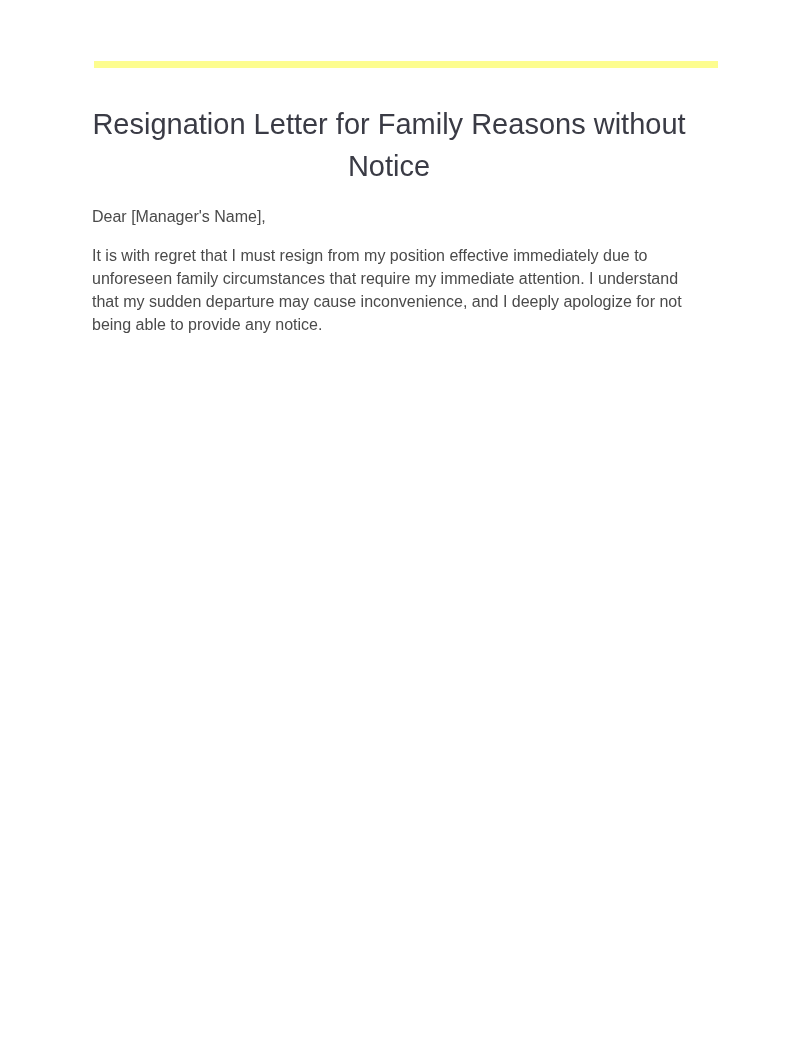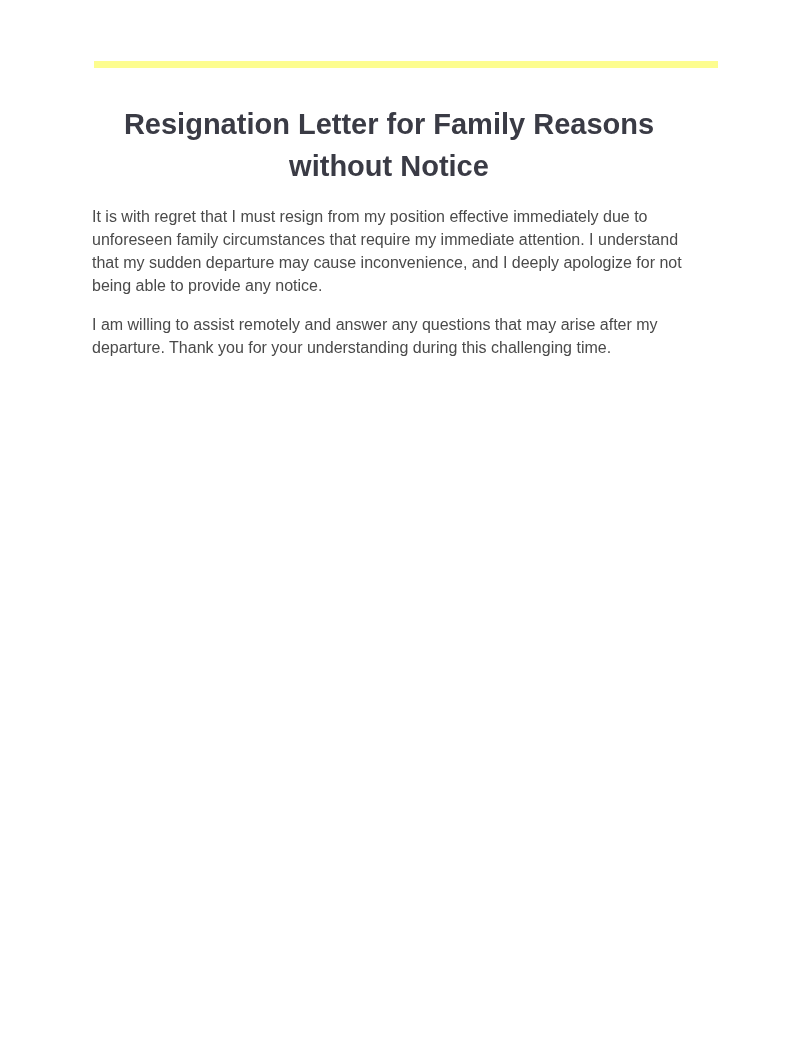--- a/index.html
+++ b/index.html
@@ -23,21 +23,21 @@
       background: #fdfd8f;
     }
     .title {
       position: absolute;
       left: 92px;
       top: 103px;
       width: 594px;
       margin: 0;
       text-align: center;
       font-size: 29px;
-      font-weight: bold;
+      font-weight: normal;
       line-height: 42px;
       color: #3a3b45;
     }
     .body-text {
       position: absolute;
       left: 92px;
       top: 205px;
       width: 600px;
       font-size: 16px;
       line-height: 23px;
@@ -48,15 +48,15 @@
     }
   </style>
 </head>
 <body>
 
 <div class="top-bar"></div>
 
 <h1 class="title">Resignation Letter for Family Reasons without Notice</h1>
 
 <div class="body-text">
+  <p>Dear [Manager's Name],</p>
   <p>It is with regret that I must resign from my position effective immediately due to unforeseen family circumstances that require my immediate attention. I understand that my sudden departure may cause inconvenience, and I deeply apologize for not being able to provide any notice.</p>
-  <p>I am willing to assist remotely and answer any questions that may arise after my departure. Thank you for your understanding during this challenging time.</p>
 </div>
 
 </body></html>

